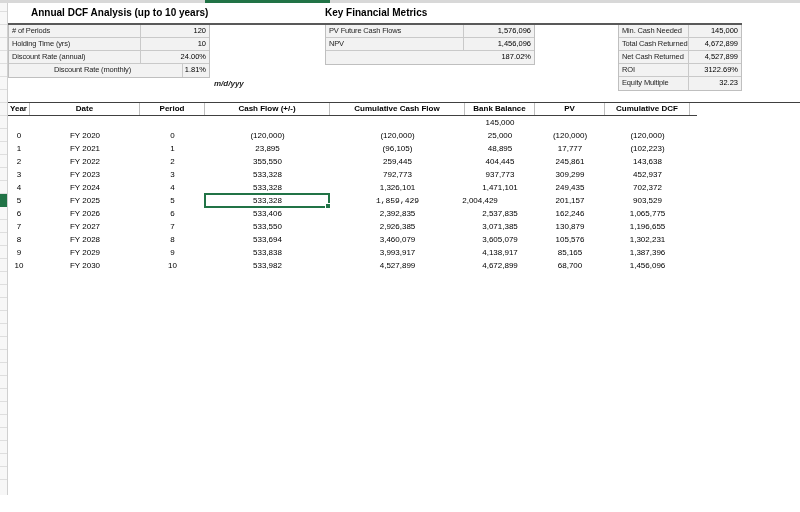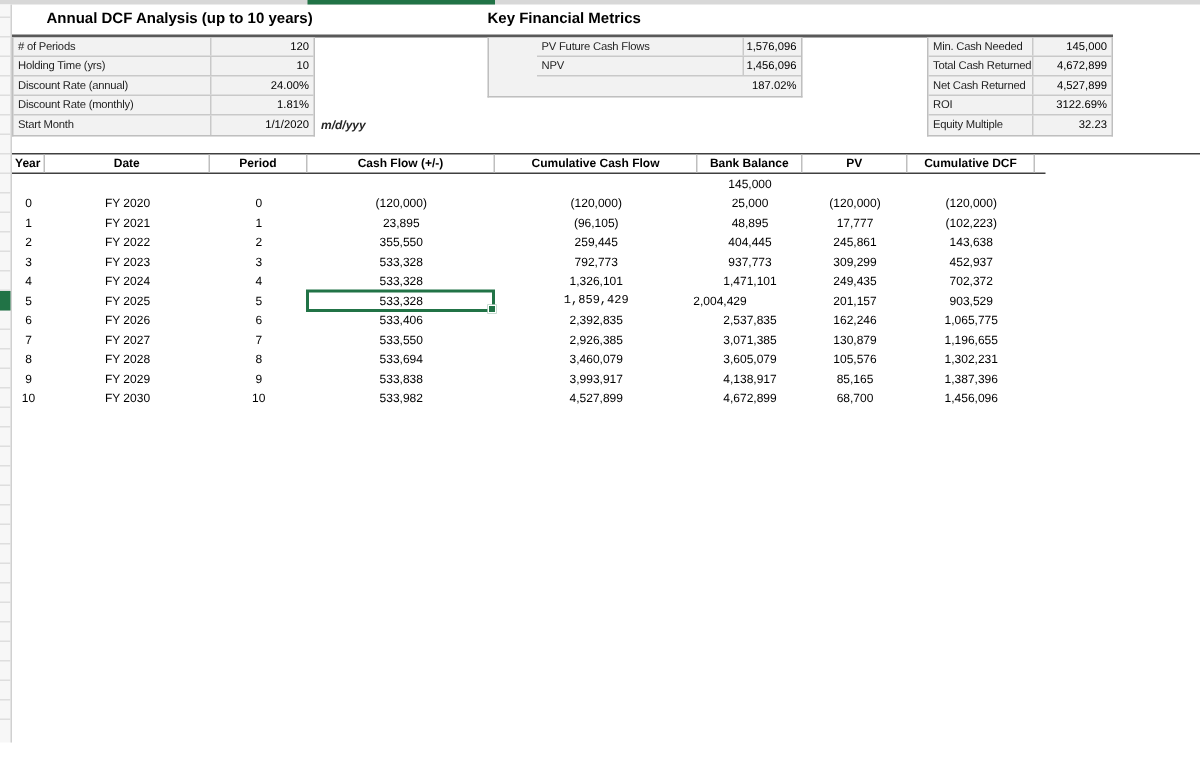--- a/index.html
+++ b/index.html
@@ -108,29 +108,25 @@
         </div>
         <div class="strow">
           <div class="stlabel" style="width: 132px;">Holding Time (yrs)</div>
           <div class="stvalue">10</div>
         </div>
         <div class="strow">
           <div class="stlabel" style="width: 132px;">Discount Rate (annual)</div>
           <div class="stvalue">24.00%</div>
         </div>
         <div class="strow">
-          <div class="stlabel" style="width: 132px;">Discount Rate (monthly)</div>
+          <div class="stlabel" style="width: 132px; margin-left: 42px;">Discount Rate (monthly)</div>
           <div class="stvalue">1.81%</div>
         </div>
-        <div class="strow">
-          <div class="stlabel" style="width: 132px;">Start Month</div>
-          <div class="stvalue">1/1/2020</div>
-        </div>
       </div>
-      <div class="stable" style="left: 325px; top: 25px; width: 210px; padding-left: 32px;">
+      <div class="stable" style="left: 325px; top: 25px; width: 210px;">
         <div class="strow">
           <div class="stlabel" style="width: 138px;">PV Future Cash Flows</div>
           <div class="stvalue">1,576,096</div>
         </div>
         <div class="strow">
           <div class="stlabel" style="width: 138px;">NPV</div>
           <div class="stvalue">1,456,096</div>
         </div>
         <div class="strow">
           <div class="stvalue">187.02%</div>

